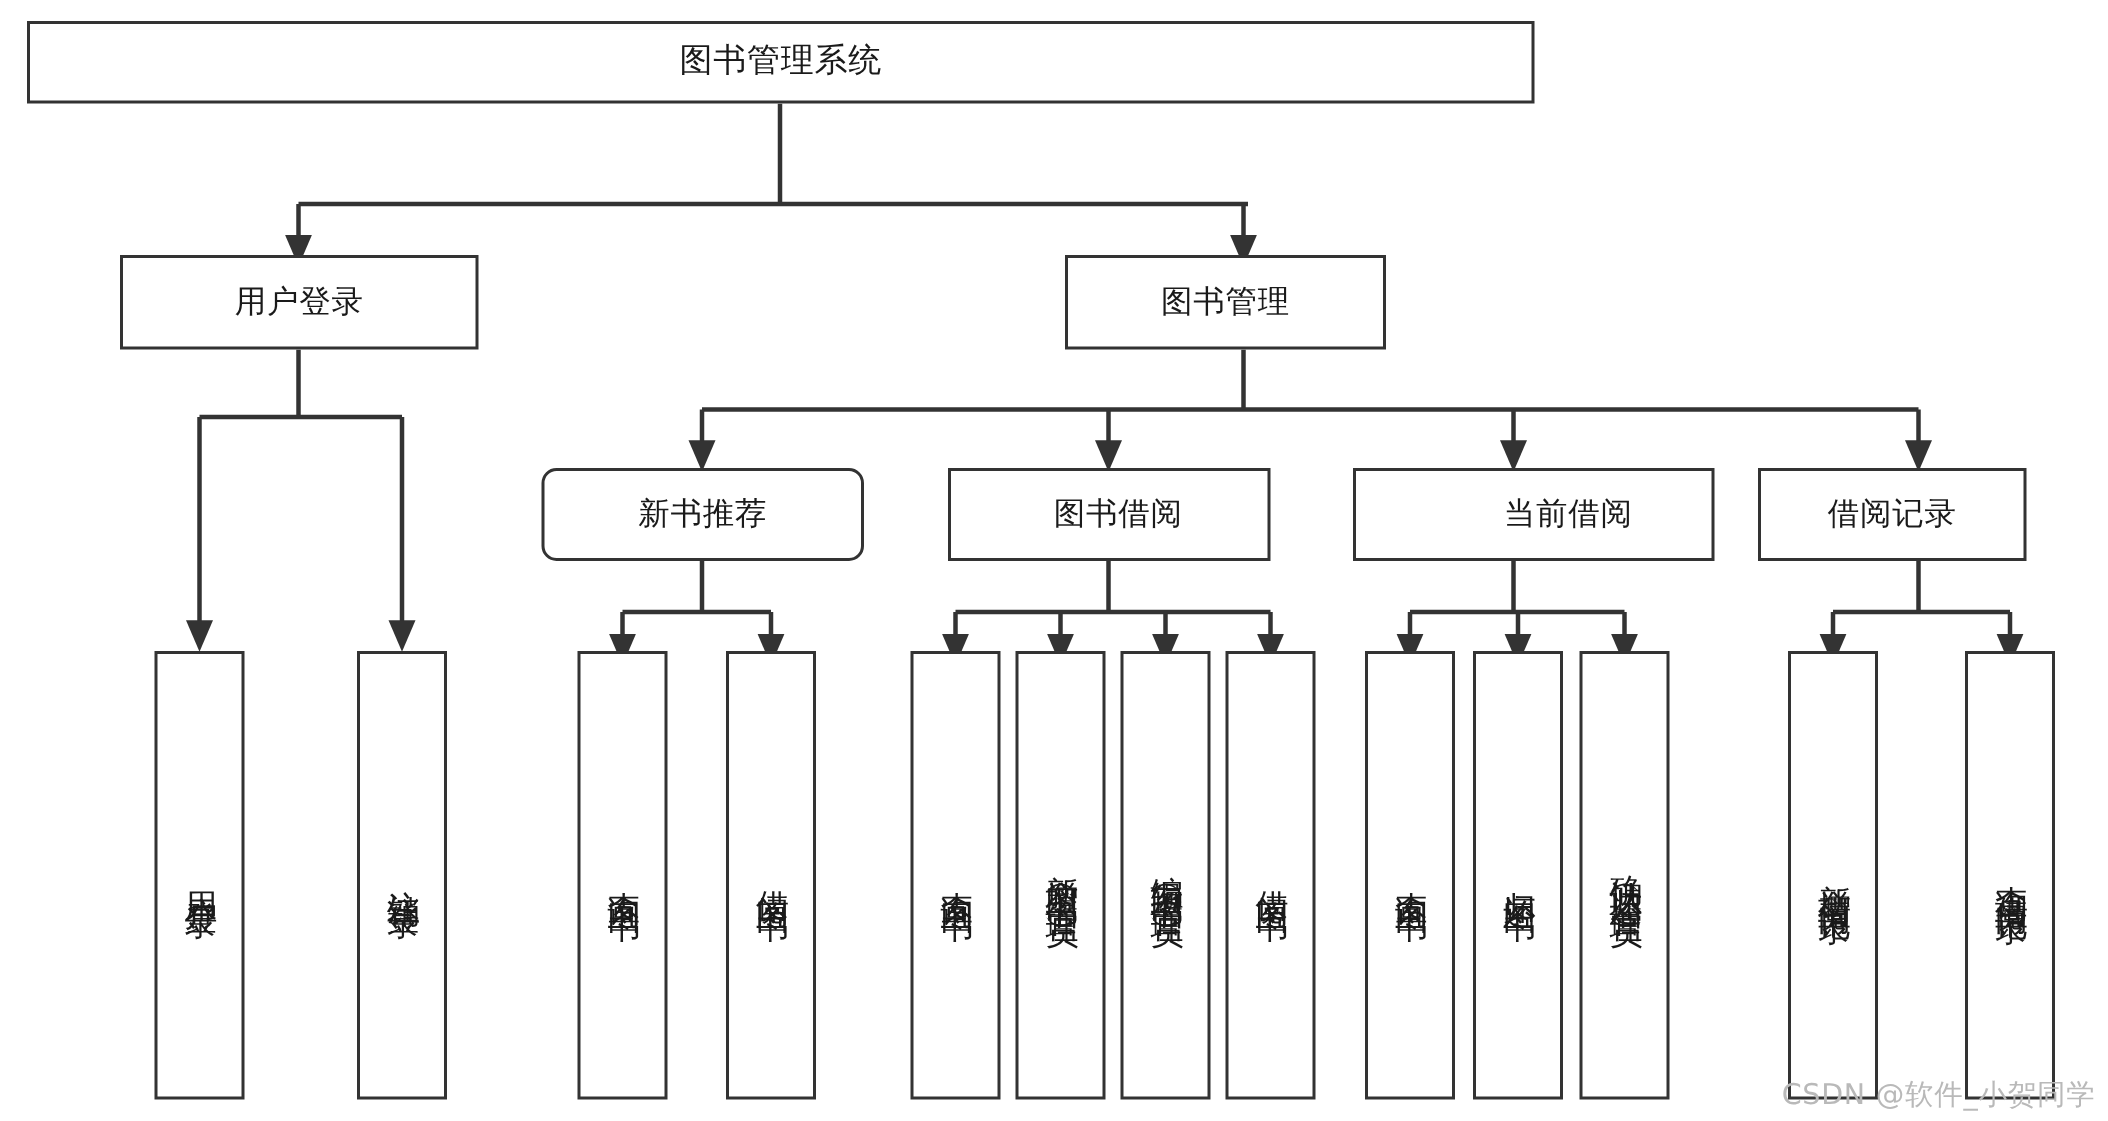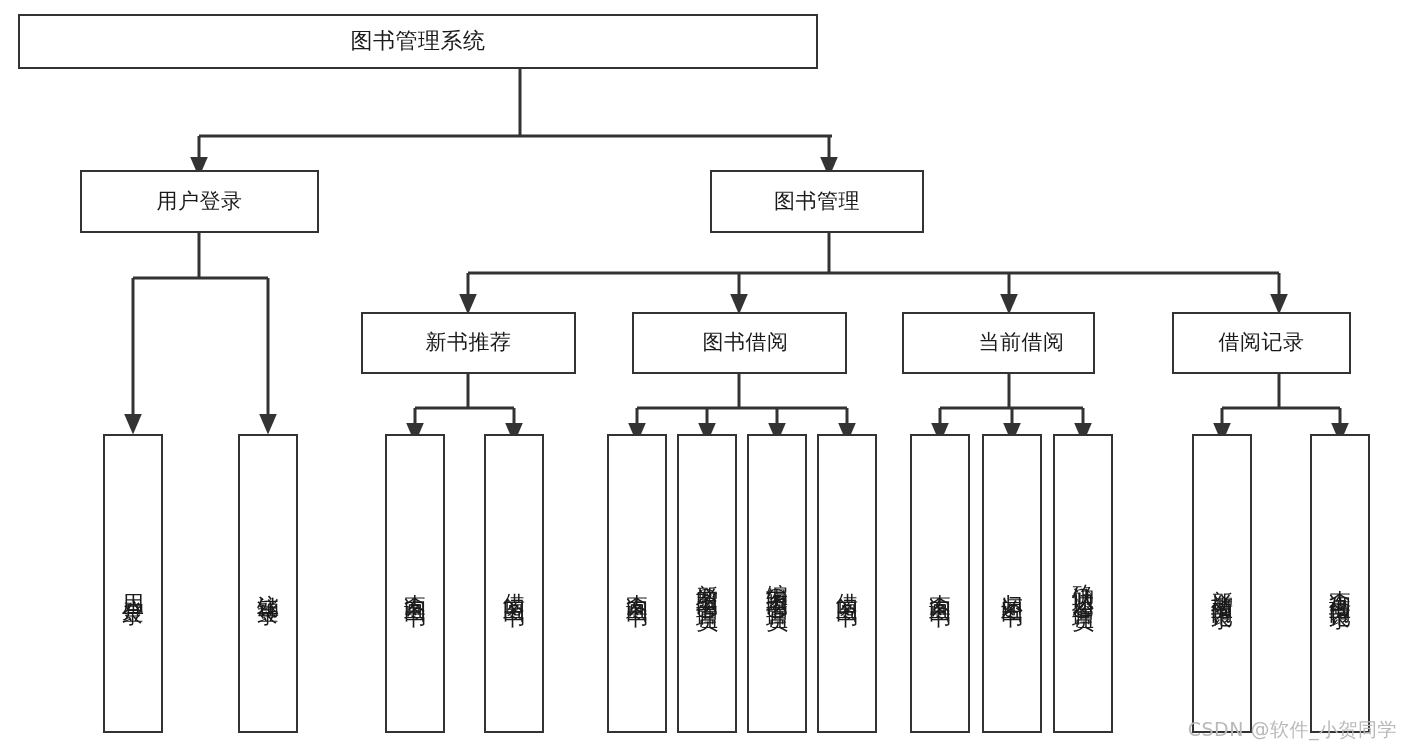--- a/index.html
+++ b/index.html
@@ -109,38 +109,38 @@
       <path d="M1012,408 L1012,424" marker-end="url(#arr)"></path>
       <path d="M1083,408 L1083,424" marker-end="url(#arr)"></path>
 
       <path d="M1279,374 L1279,408"></path>
       <path d="M1222,408 L1340,408"></path>
       <path d="M1222,408 L1222,424" marker-end="url(#arr)"></path>
       <path d="M1340,408 L1340,424" marker-end="url(#arr)"></path>
     </g>
   </svg>
 
-  <div class="node horiz root" style="left:18px;top:14px;width:800px;height:55px;">
+  <div class="node horiz root" style="left:18px;top:14px;width:1005px;height:55px;">
     <span class="label">图书管理系统</span>
   </div>
 
   <div class="node horiz" style="left:80px;top:170px;width:239px;height:63px;">
     <span class="label">用户登录</span>
   </div>
   <div class="node horiz" style="left:710px;top:170px;width:214px;height:63px;">
     <span class="label">图书管理</span>
   </div>
 
-  <div class="node horiz" style="left:361px;top:312px;width:215px;height:62px;">
+  <div class="node horiz" style="left:361px;top:312px;width:215px;height:62px;border-radius:10px;">
     <span class="label">新书推荐</span>
   </div>
   <div class="node horiz" style="left:632px;top:312px;width:215px;height:62px;padding-left:12px;">
     <span class="label">图书借阅</span>
   </div>
-  <div class="node horiz" style="left:902px;top:312px;width:193px;height:62px;padding-left:46px;">
+  <div class="node horiz" style="left:902px;top:312px;width:241px;height:62px;padding-left:46px;">
     <span class="label">当前借阅</span>
   </div>
   <div class="node horiz" style="left:1172px;top:312px;width:179px;height:62px;">
     <span class="label">借阅记录</span>
   </div>
 
   <div class="node vert" style="left:103px;top:434px;width:60px;height:299px;">
     <span class="label">用户登录</span>
   </div>
   <div class="node vert" style="left:238px;top:434px;width:60px;height:299px;">

